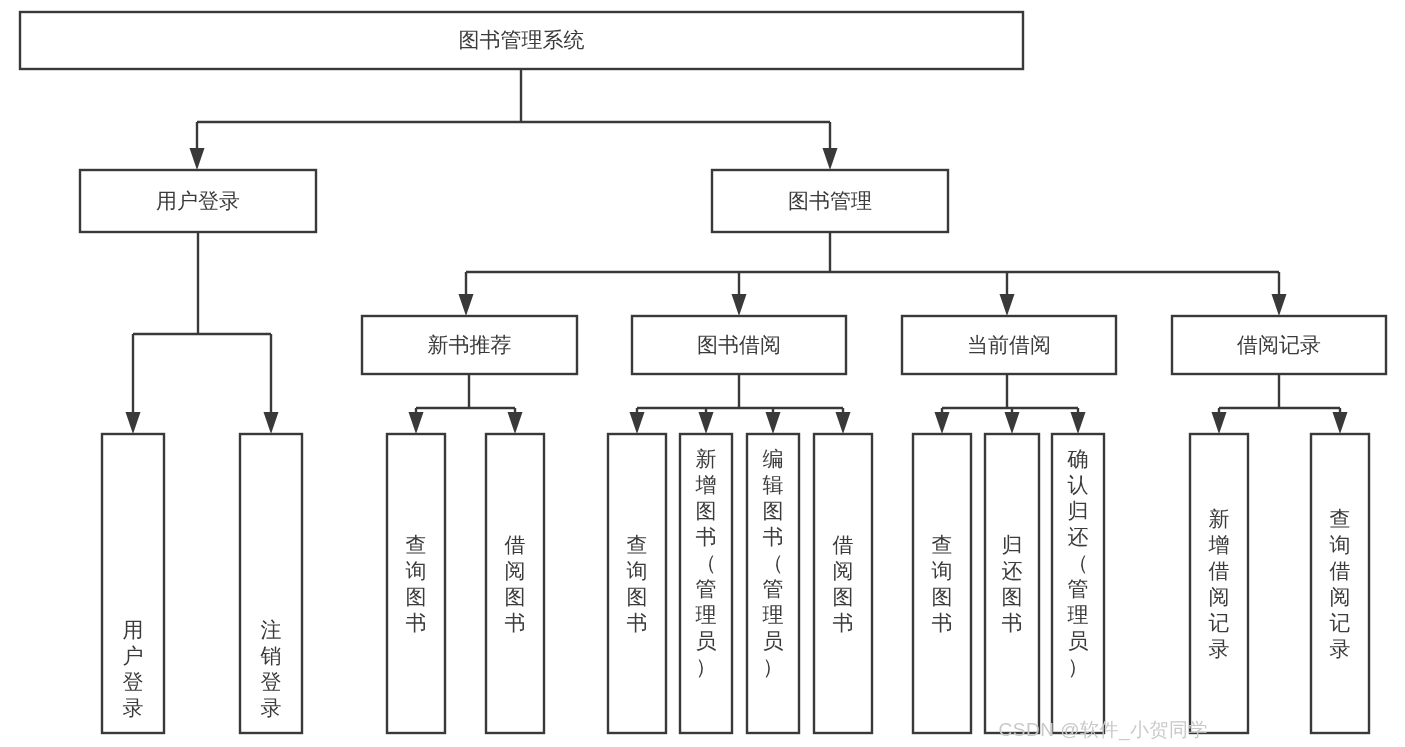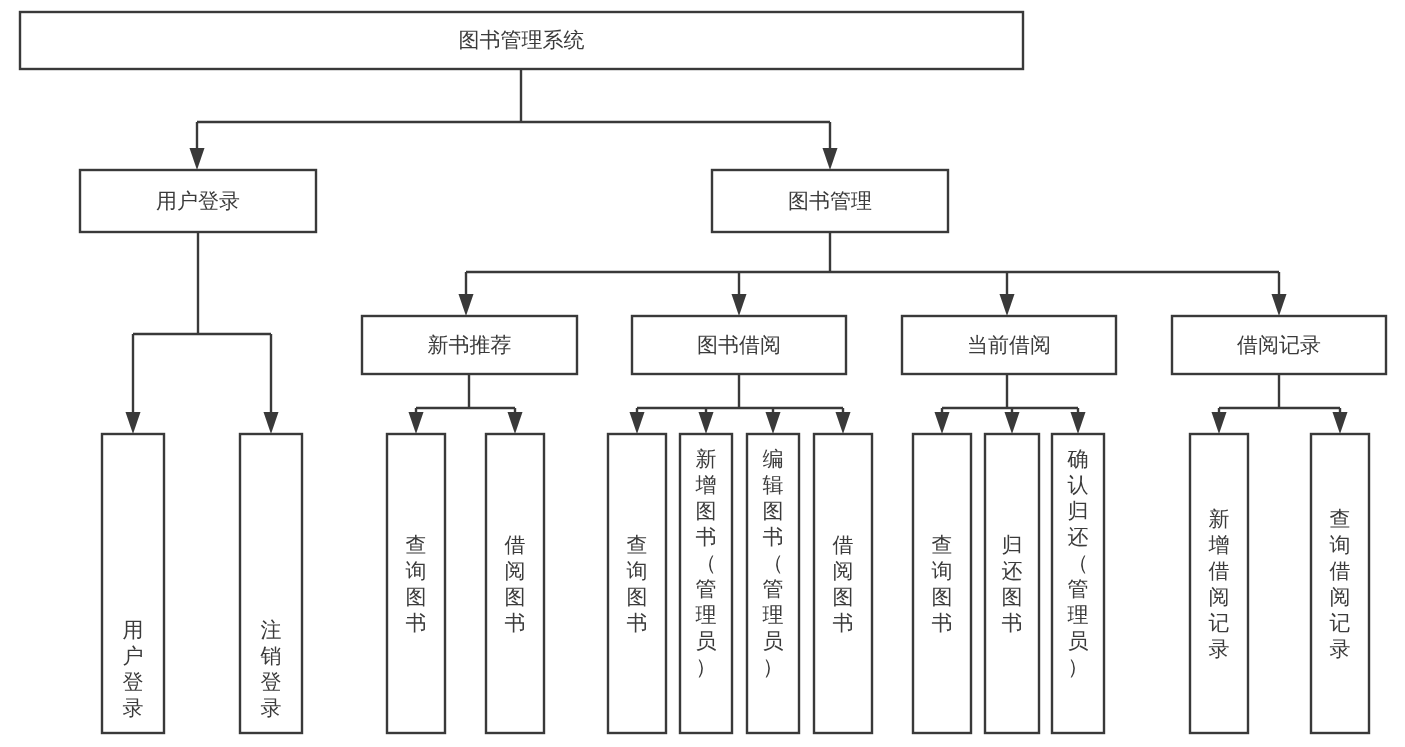--- a/index.html
+++ b/index.html
@@ -238,13 +238,14 @@
       </g>
       <g>
         <rect x="1190" y="434" width="58" height="299" class="node-box"></rect>
         <text x="1219" y="525.78" class="node-label-v"><tspan x="1219" dy="0">新</tspan><tspan x="1219" dy="26">增</tspan><tspan x="1219" dy="26">借</tspan><tspan x="1219" dy="26">阅</tspan><tspan x="1219" dy="26">记</tspan><tspan x="1219" dy="26">录</tspan></text>
       </g>
       <g>
         <rect x="1311" y="434" width="58" height="299" class="node-box"></rect>
         <text x="1340" y="525.78" class="node-label-v"><tspan x="1340" dy="0">查</tspan><tspan x="1340" dy="26">询</tspan><tspan x="1340" dy="26">借</tspan><tspan x="1340" dy="26">阅</tspan><tspan x="1340" dy="26">记</tspan><tspan x="1340" dy="26">录</tspan></text>
       </g>
     </svg>
+  <div class="watermark-text">CSDN @软件_小贺同学</div>
 </div>
 
 </body></html>

